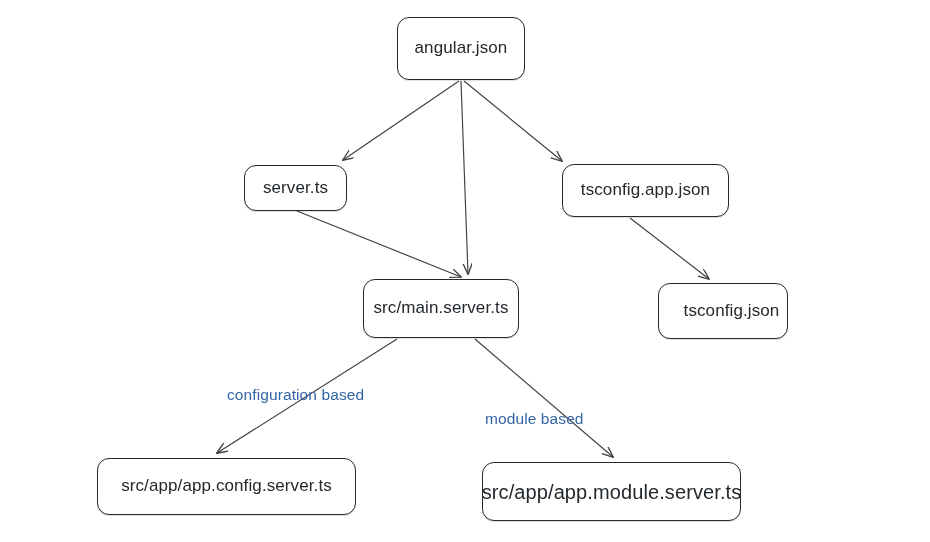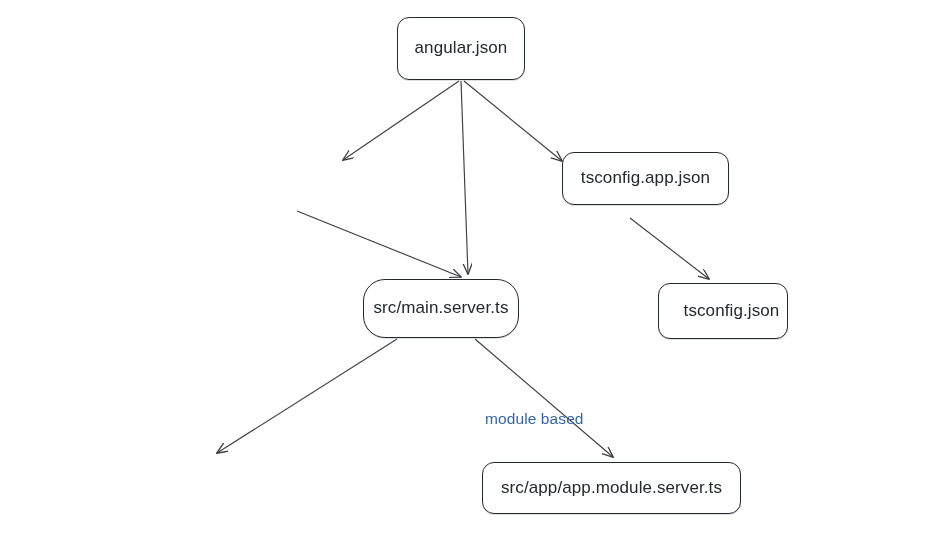--- a/index.html
+++ b/index.html
@@ -53,25 +53,25 @@
   .edge-label {
     position: absolute;
     color: #3465a4;
     font-size: 15.5px;
     white-space: nowrap;
     letter-spacing: 0.1px;
   }
   
   #node-angular-json   { left: 397px; top: 17px;  width: 128px; height: 63px;  font-size: 17px; }
   #node-server-ts      { left: 244px; top: 165px; width: 103px; height: 46px;  font-size: 17px; }
-  #node-tsconfig-app   { left: 562px; top: 152px; width: 167px; height: 53px;  font-size: 17px; }
-  #node-main-server    { left: 363px; top: 279px; width: 156px; height: 59px;  font-size: 17px; border-radius: 22px; }
+  #node-tsconfig-app   { left: 562px; top: 164px; width: 167px; height: 53px;  font-size: 17px; }
+  #node-main-server    { left: 363px; top: 279px; width: 156px; height: 59px;  font-size: 17px; }
   #node-tsconfig-json  { left: 658px; top: 283px; width: 130px; height: 56px;  font-size: 17px; padding-left: 17px; }
   #node-app-config     { left: 97px;  top: 458px; width: 259px; height: 57px;  font-size: 17px; }
-  #node-app-module     { left: 482px; top: 462px; width: 259px; height: 52px;  font-size: 17px; }
+  #node-app-module     { left: 482px; top: 462px; width: 259px; height: 59px;  font-size: 20px; }
   
   #edge-label-configuration { left: 227px; top: 386px; }
   #edge-label-module        { left: 485px; top: 386px; margin-top: 24px; }
 </style>
 </head>
 <body>
 
 <div id="diagram-canvas">
 
   <svg class="edge-layer" viewBox="0 0 930 542" width="930" height="542" xmlns="http://www.w3.org/2000/svg">
@@ -93,34 +93,41 @@
 
     <line x1="397" y1="339" x2="217" y2="453" stroke="#3f3f3f" stroke-width="1.15" marker-end="url(#arrowhead)"></line>
 
     <line x1="475" y1="339" x2="613" y2="457" stroke="#3f3f3f" stroke-width="1.15" marker-end="url(#arrowhead)"></line>
   </svg>
 
   <div class="node" id="node-angular-json">
     <span class="node-label">angular.json</span>
   </div>
 
+  <div class="node" id="node-server-ts">
+    <span class="node-label">server.ts</span>
+  </div>
 
   <div class="node" id="node-tsconfig-app">
     <span class="node-label">tsconfig.app.json</span>
   </div>
 
   <div class="node" id="node-main-server">
     <span class="node-label">src/main.server.ts</span>
   </div>
 
   <div class="node" id="node-tsconfig-json">
     <span class="node-label">tsconfig.json</span>
   </div>
 
+  <div class="node" id="node-app-config">
+    <span class="node-label">src/app/app.config.server.ts</span>
+  </div>
 
   <div class="node" id="node-app-module">
     <span class="node-label">src/app/app.module.server.ts</span>
   </div>
 
+  <div class="edge-label" id="edge-label-configuration">configuration based</div>
 
   <div class="edge-label" id="edge-label-module">module based</div>
 
 </div>
 
 </body></html>

